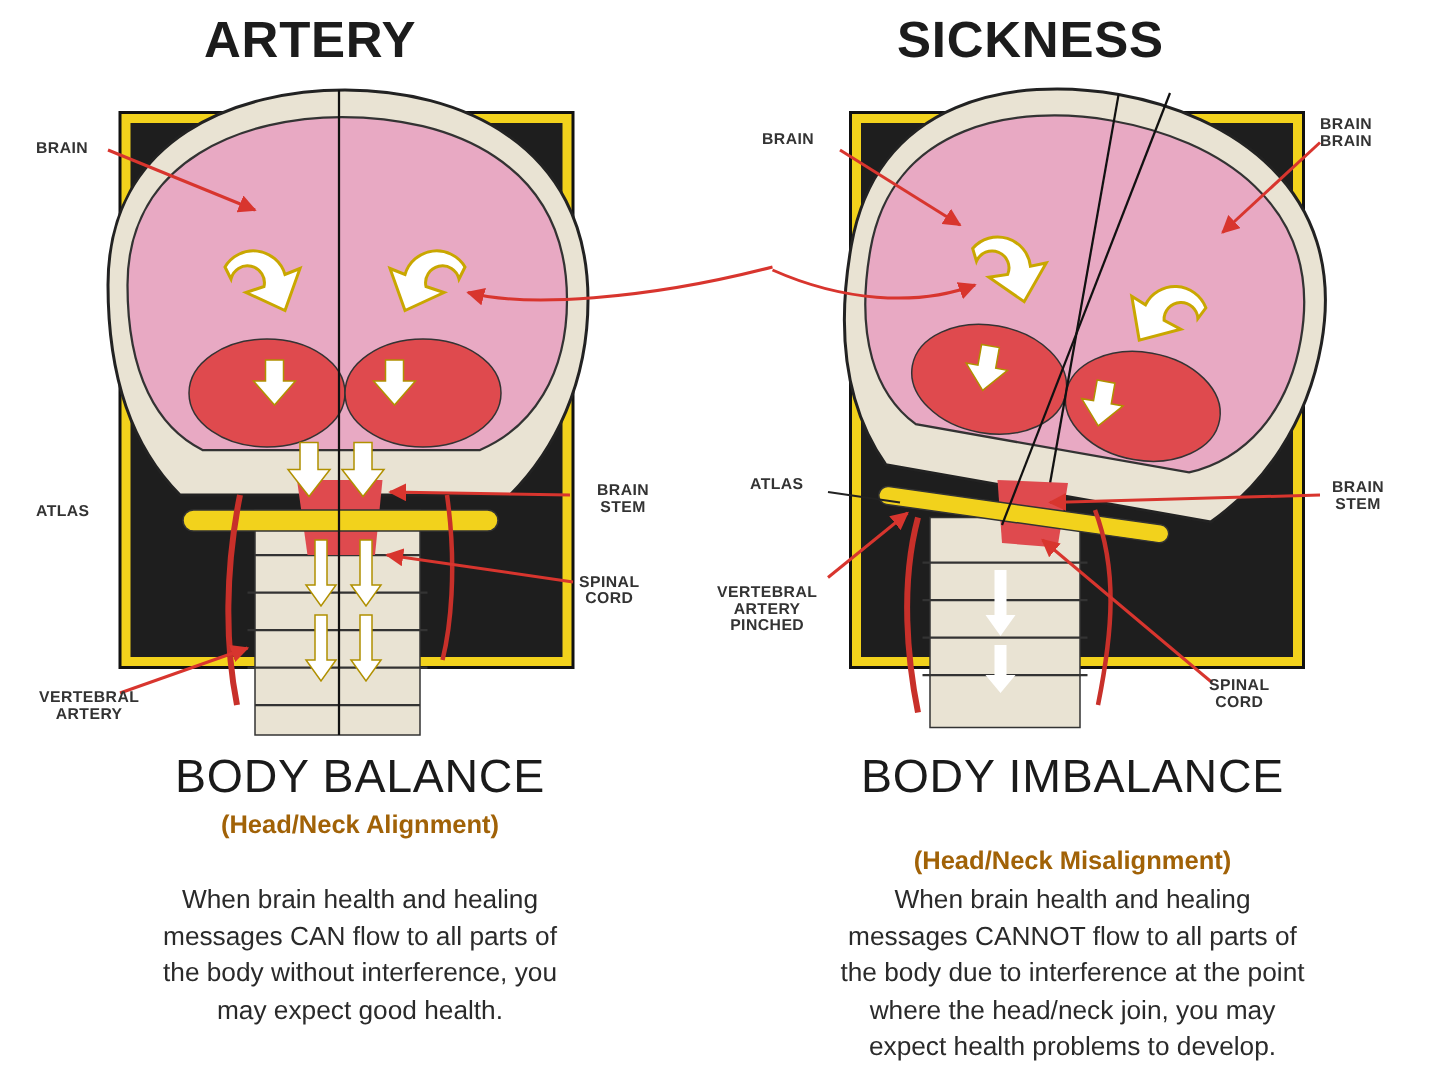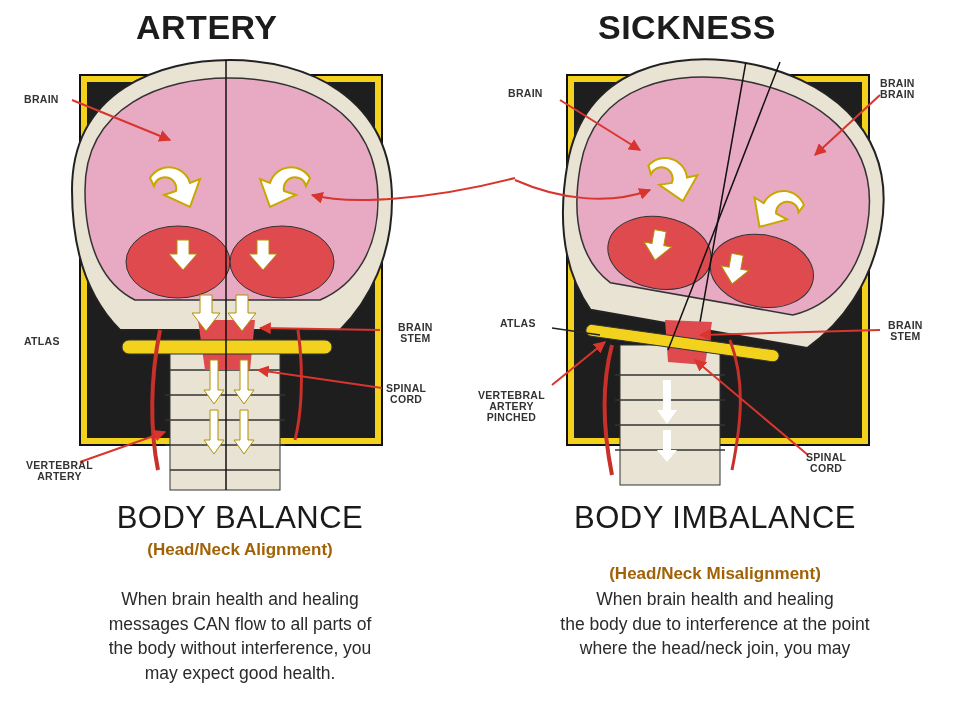--- a/index.html
+++ b/index.html
@@ -166,15 +166,17 @@
   <div>When brain health and healing</div>
   <div>messages CAN flow to all parts of</div>
   <div>the body without interference, you</div>
   <div>may expect good health.</div>
 </div>
 
 <div class="abs big" style="left:505px; width:420px; top:500px;">BODY IMBALANCE</div>
 <div class="abs sub" style="left:505px; width:420px; top:564px;">(Head/Neck Misalignment)</div>
 <div class="abs para" style="left:485px; width:460px; top:587px;">
   <div>When brain health and healing</div>
+  <div>messages CANNOT flow to all parts of</div>
   <div>the body due to interference at the point</div>
   <div>where the head/neck join, you may</div>
+  <div>expect health problems to develop.</div>
 </div>
 
 </body></html>

